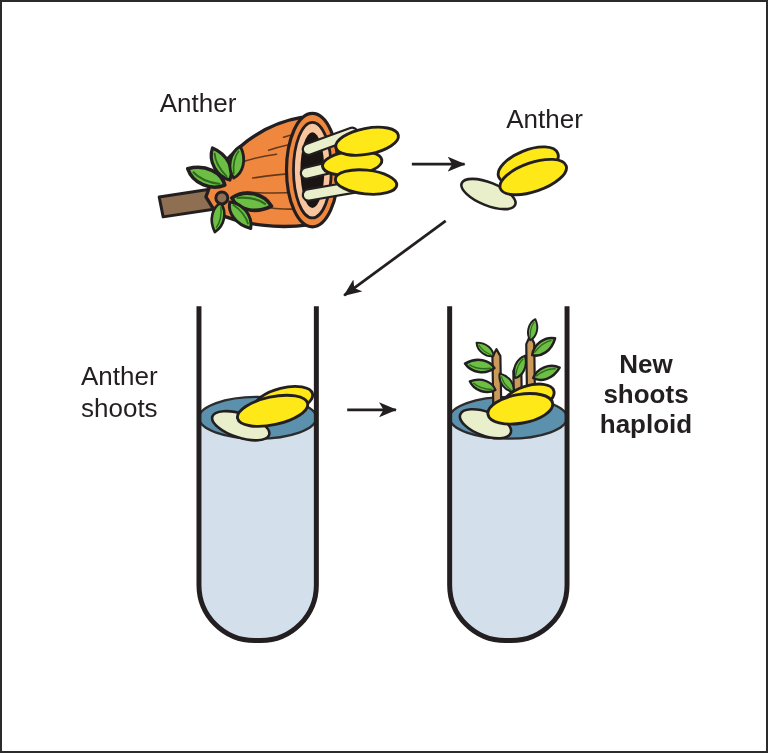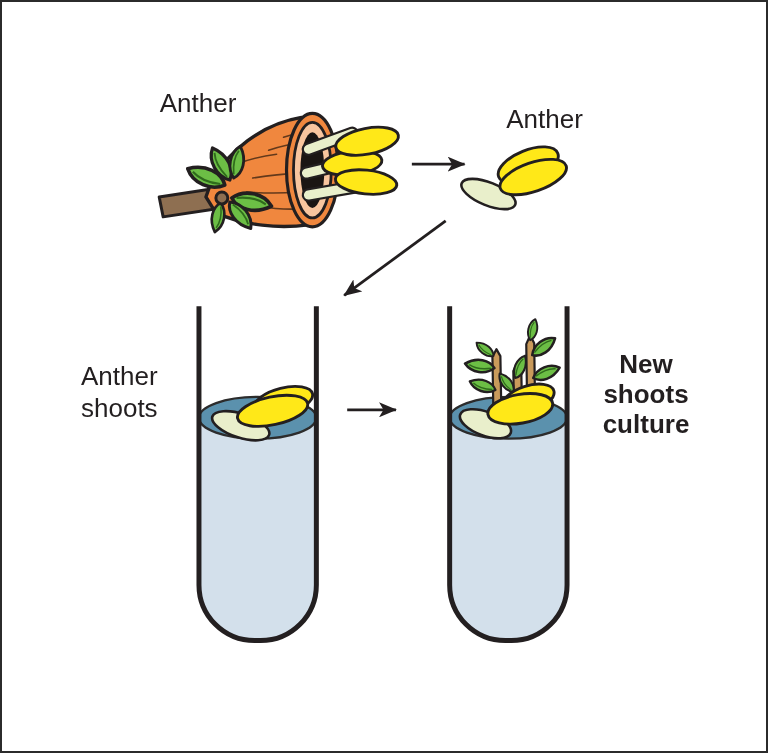--- a/index.html
+++ b/index.html
@@ -149,16 +149,16 @@
   <div class="label" style="left:500px;top:101px;width:85px;">Anther</div>
 
   <div class="label left" style="left:79px;top:358px;width:110px;">
     <div>Anther</div>
     <div>shoots</div>
   </div>
 
   <div class="label tight" style="left:592px;top:347px;width:104px;">
     <div>New</div>
     <div>shoots</div>
-    <div>culture</div>
+    <div>haploid</div>
   </div>
 
 </div>
 
 </body></html>

